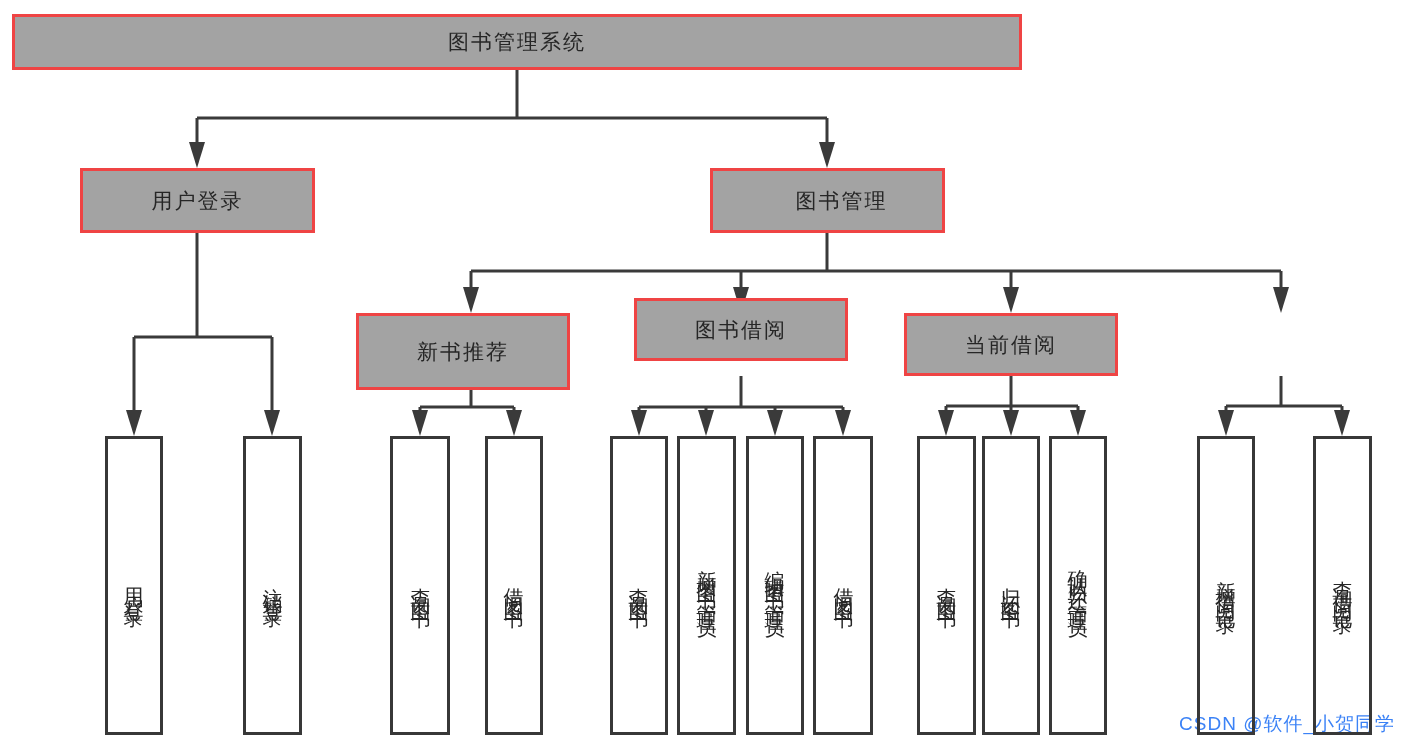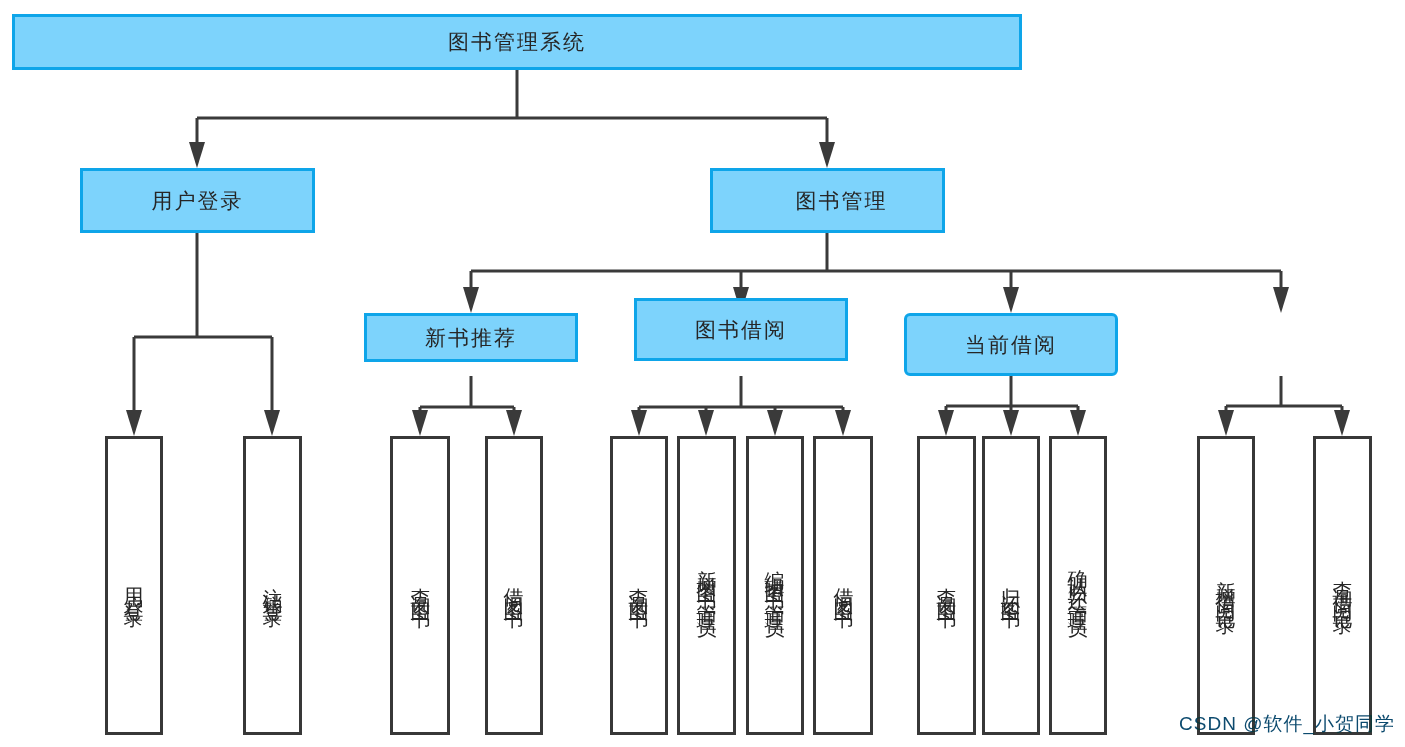--- a/index.html
+++ b/index.html
@@ -18,22 +18,22 @@
   #connectors {
     position: absolute;
     left: 0;
     top: 0;
     width: 1405px;
     height: 747px;
   }
   .hbox {
     position: absolute;
     box-sizing: border-box;
-    border: 3px solid #0ea5e9;
-    background: #7dd3fc;
+    border: 3px solid #ef4444;
+    background: #a3a3a3;
     display: flex;
     align-items: center;
     justify-content: center;
     color: #262626;
     font-size: 21px;
     letter-spacing: 2px;
     z-index: 2;
   }
   .hbox.root { font-size: 21px; }
   .leaf {
@@ -51,21 +51,21 @@
     letter-spacing: 7px;
     color: #262626;
     z-index: 2;
   }
   #watermark {
     position: absolute;
     right: 10px;
     top: 711px;
     font-size: 19px;
     letter-spacing: 1px;
-    color: #0c4a6e;
+    color: #3b82f6;
     z-index: 3;
     mix-blend-mode: darken;
     white-space: nowrap;
   }
   .cline { stroke: #3a3a3a; stroke-width: 3; fill: none; }
   .ahead { fill: #3a3a3a; stroke: none; }
 </style>
 </head>
 <body>
 
@@ -119,23 +119,23 @@
       <polygon class="ahead" points="1218,410 1234,410 1226,436"></polygon>
       <polygon class="ahead" points="1334,410 1350,410 1342,436"></polygon>
     </g>
   </svg>
 
   <div class="hbox root" style="left:12px; top:14px; width:1010px; height:56px;">图书管理系统</div>
 
   <div class="hbox" style="left:80px; top:168px; width:235px; height:65px;">用户登录</div>
   <div class="hbox" style="left:710px; top:168px; width:235px; height:65px;padding-left:28px;">图书管理</div>
 
-  <div class="hbox" style="left:364px; top:313px; width:214px; height:49px;">新书推荐</div>
+  <div class="hbox" style="left:356px; top:313px; width:214px; height:77px;">新书推荐</div>
   <div class="hbox" style="left:634px; top:298px; width:214px; height:63px;">图书借阅</div>
-  <div class="hbox" style="left:904px; top:313px; width:214px; height:63px;border-radius:6px;">当前借阅</div>
+  <div class="hbox" style="left:904px; top:313px; width:214px; height:63px;">当前借阅</div>
 
   <div class="leaf" style="left:105px; width:58px;">用户登录</div>
   <div class="leaf" style="left:243px; width:59px;">注销登录</div>
 
   <div class="leaf" style="left:390px; width:60px;">查询图书</div>
   <div class="leaf" style="left:485px; width:58px;">借阅图书</div>
 
   <div class="leaf" style="left:610px; width:58px;">查询图书</div>
   <div class="leaf" style="left:677px; width:59px;">新增图书（管理员）</div>
   <div class="leaf" style="left:746px; width:58px;">编辑图书（管理员）</div>

